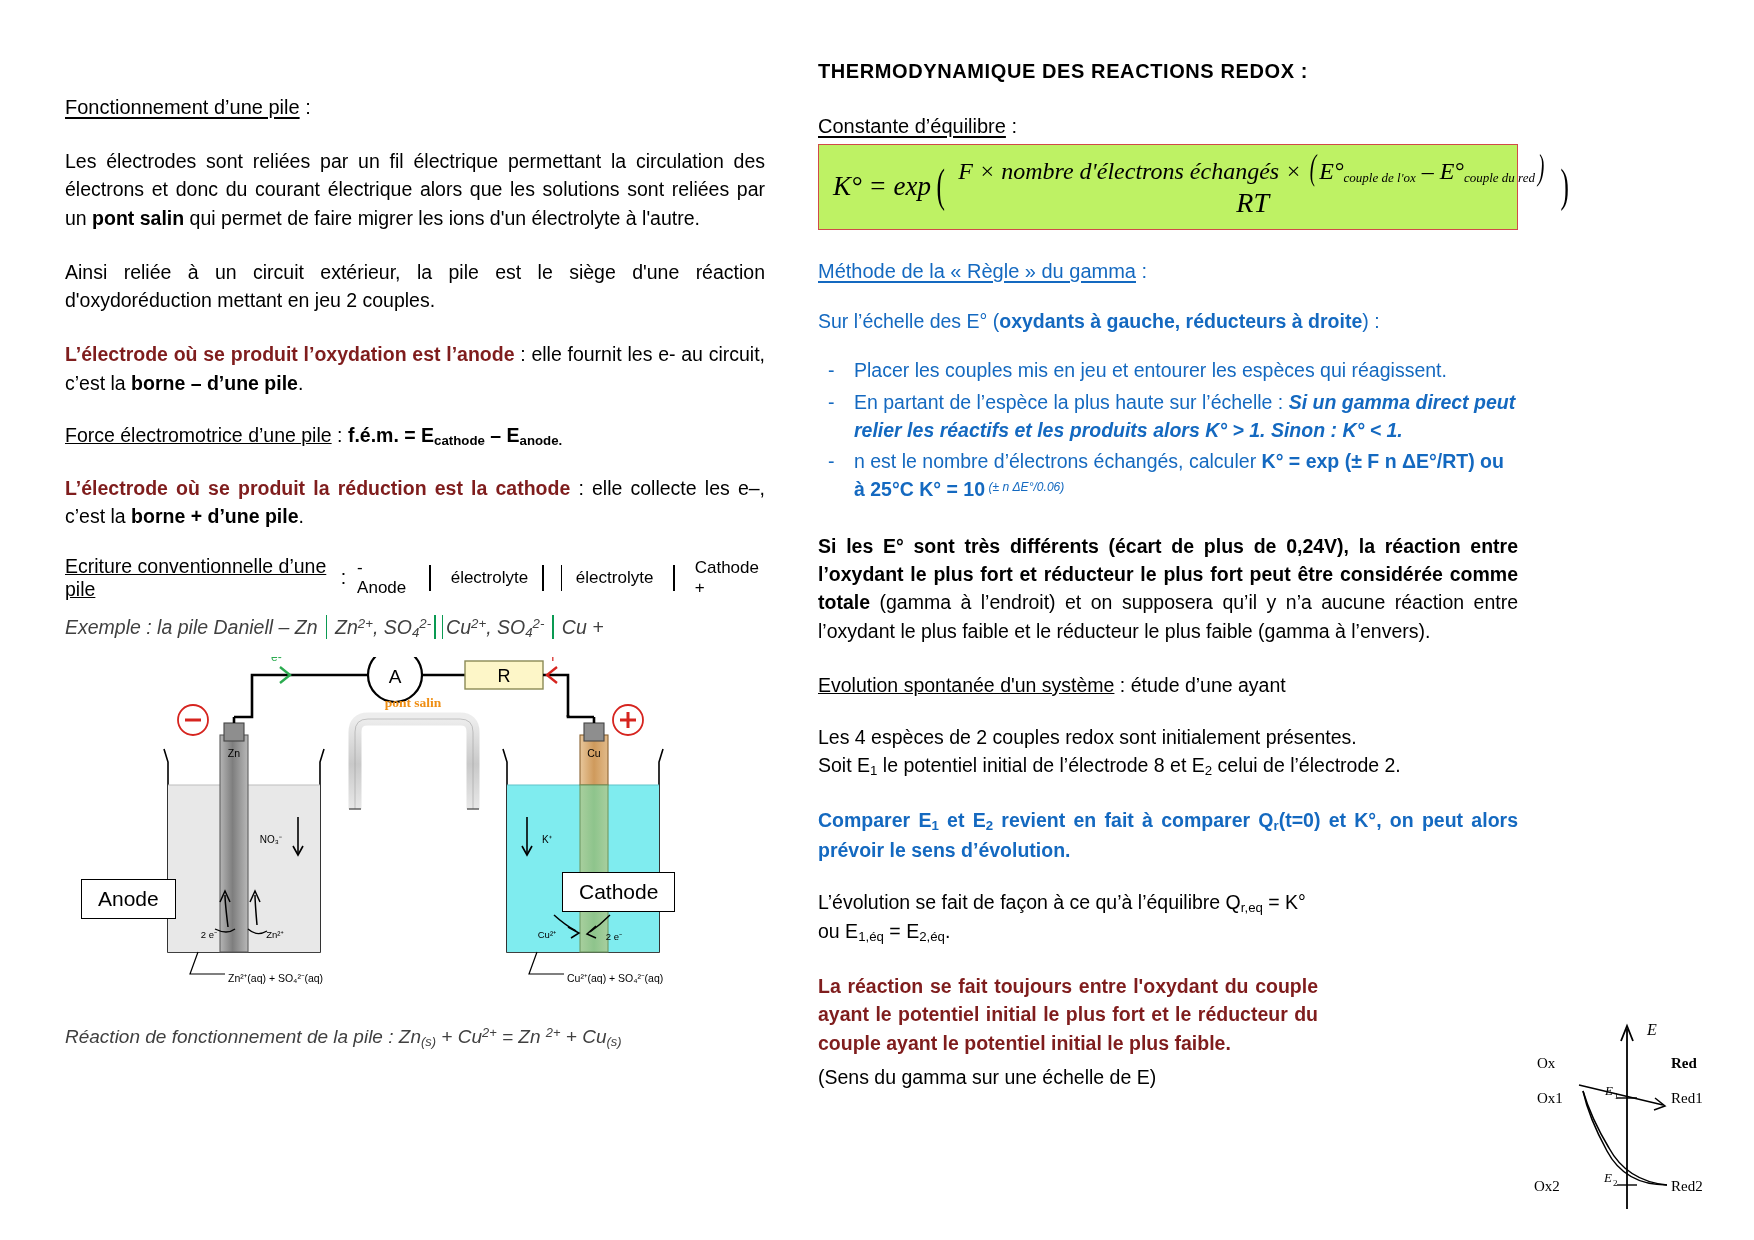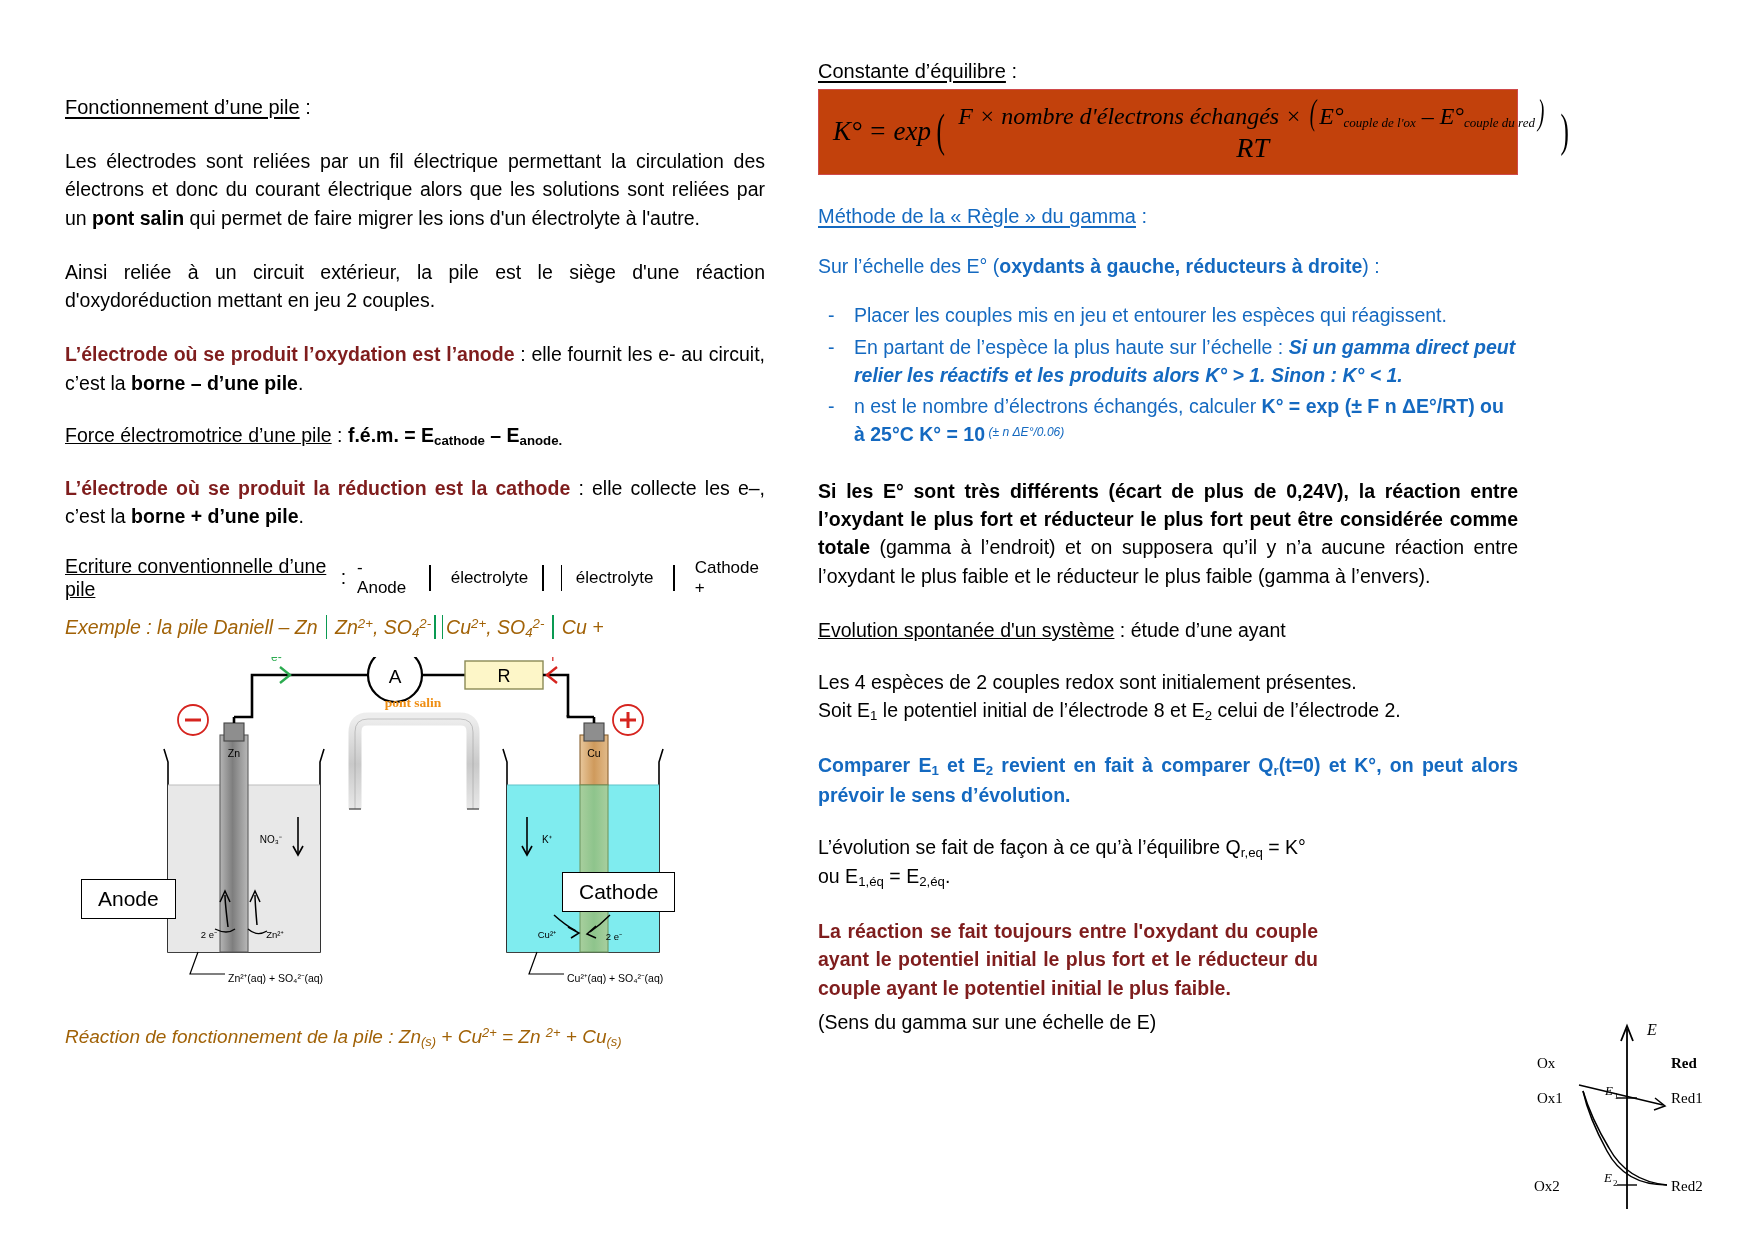--- a/index.html
+++ b/index.html
@@ -18,21 +18,21 @@
   .col-right { left:818px; width:700px; }
   .blk { margin-bottom:20px; }
 
   .t { font-size:19.5px; line-height:1.45; }
   .just { text-align:justify; }
   .u  { text-decoration:underline; }
   .b  { font-weight:bold; }
   .i  { font-style:italic; }
   .red   { color:#7f1d1d; }
   .blue  { color:#1469c0; }
-  .green { color:#a16207; }
+  .green { color:#404040; }
 
   sub { font-size:0.68em; vertical-align:-0.22em; }
   sup { font-size:0.68em; vertical-align:0.45em; }
 
   
   .hdr-right {
     font-size:20px; font-weight:bold; letter-spacing:0.6px;
   }
   .sec-title { font-size:20px; }
   .sec-title .u { text-decoration:underline; text-underline-offset:3px; }
@@ -46,21 +46,21 @@
   .exemple { font-size:19.5px; font-style:italic; }
   .barg  { display:inline-block; width:1.5px; height:24px; background:#0a9a52; margin:0 8px; vertical-align:-5px; }
   .barg2 { display:inline-block; width:1.5px; height:24px; background:#0a9a52; margin:0 3px; vertical-align:-5px; }
 
   
   .formula-box {
     border:1.2px solid #d04a4a;
     padding:10px 14px 12px 14px;
     margin-top:6px;
     font-family:"Liberation Serif", serif;
-    background:#c2410c;
+    background:#bef264;
     position:relative;
     height:86px;
   }
   .frm-row { display:flex; align-items:center; justify-content:flex-start; height:100%; }
   .frm-lhs { font-size:27px; font-style:italic; padding-right:2px; white-space:nowrap; }
   .frac { display:inline-block; text-align:center; padding:0 4px; }
   .frac .num { font-size:24px; font-style:italic; white-space:nowrap; padding:0 6px 3px 6px; }
   .frac .bar-h { height:2px; background:#555; width:100%; }
   .frac .den { font-size:28px; font-style:italic; padding-top:3px; }
   .tiny-it { font-size:13px; font-style:italic; vertical-align:-0.25em; }
@@ -237,20 +237,21 @@
       <div class="lbl-box" style="left:497px; top:215px;">Cathode</div>
     </div>
 
     <div class="t green i" style="margin-top:26px; font-size:19px;">
       <span>Réaction de fonctionnement de la pile : Zn</span><sub>(s)</sub><span> + Cu</span><sup>2+</sup><span> = Zn </span><sup>2+</sup><span> + Cu</span><sub>(s)</sub>
     </div>
   </div>
 
   <div class="col col-right">
 
+    <div class="blk hdr-right" style="margin-bottom:32px;">THERMODYNAMIQUE DES REACTIONS REDOX :</div>
 
     <div class="blk sec-title" style="margin-bottom:6px;">
       <span class="u">Constante d’équilibre</span><span> :</span>
     </div>
 
     <div class="formula-box">
       <div class="frm-row">
         <span class="frm-lhs">K° = exp</span>
         <span class="pp">(</span>
         <span class="frac">

